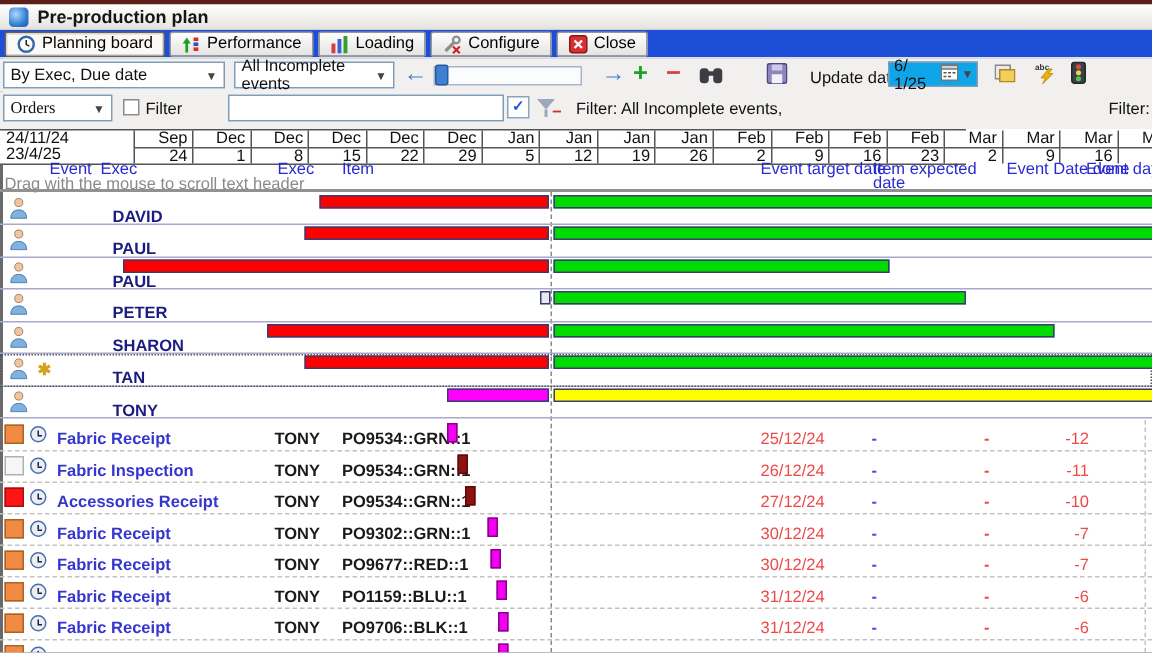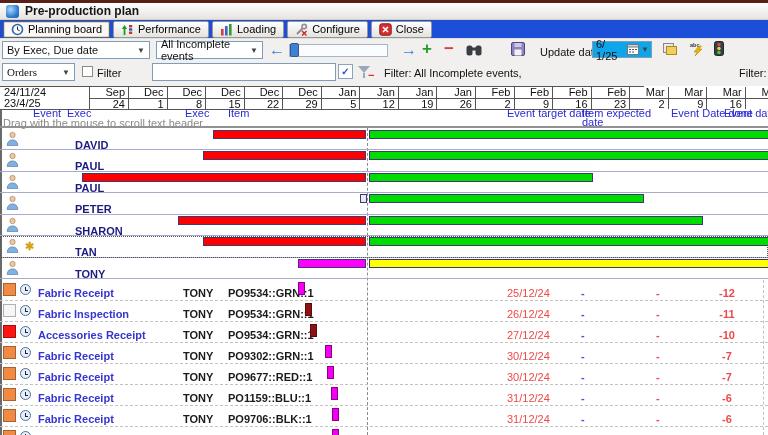--- a/index.html
+++ b/index.html
@@ -67,21 +67,21 @@
   .clock::after{content:"";position:absolute;left:4px;top:5px;width:3px;height:1px;background:#223;}
   .ev{position:absolute;left:38px;top:7px;font-weight:bold;color:#3535cf;white-space:nowrap;}
   .ex{position:absolute;left:183px;top:7px;font-weight:bold;color:#1a1a1a;}
   .it{position:absolute;left:228px;top:7px;font-weight:bold;color:#1a1a1a;white-space:nowrap;}
   .marker{position:absolute;top:2px;width:7px;height:13px;box-sizing:border-box;}
   .mk-magenta{background:#f200f2;border:1px solid #8a008a;}
   .mk-maroon{background:#8e1212;border:1px solid #5a0a0a;}
   .tgt{position:absolute;left:507px;top:7px;color:#ef4848;font-weight:normal;}
   .dash1{position:absolute;left:581px;top:7px;color:#4a4ae8;font-weight:bold;}
   .dash2{position:absolute;left:656px;top:7px;color:#ef4848;font-weight:bold;}
-  .days{position:absolute;left:706px;top:7px;width:42px;text-align:center;color:#ef4848;font-weight:bold;}
+  .days{position:absolute;left:684px;top:7px;width:42px;text-align:right;color:#ef4848;font-weight:normal;}
   .leftborder{left:0;top:20px;width:2px;height:415px;background:#6a6a6a;}
 </style>
 </head>
 <body>
 
 <div class="window">
   <div class="abs topline"></div>
   <div class="abs leftborder"></div>
 
   <div class="abs titlebar">

